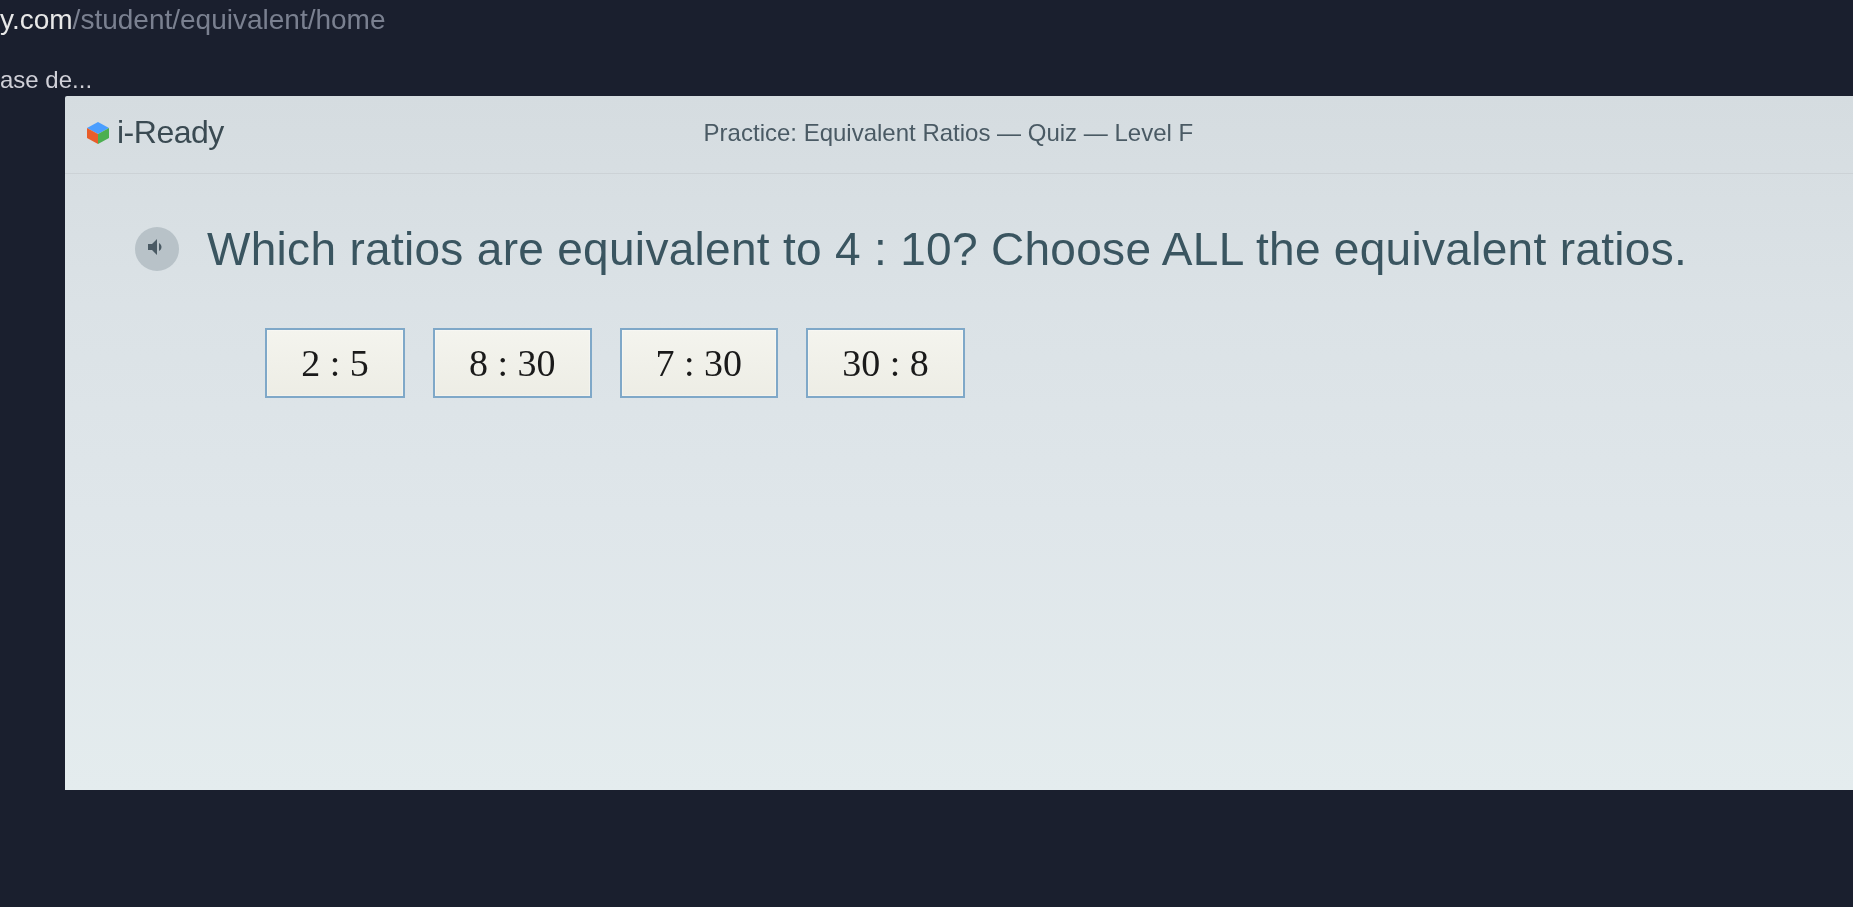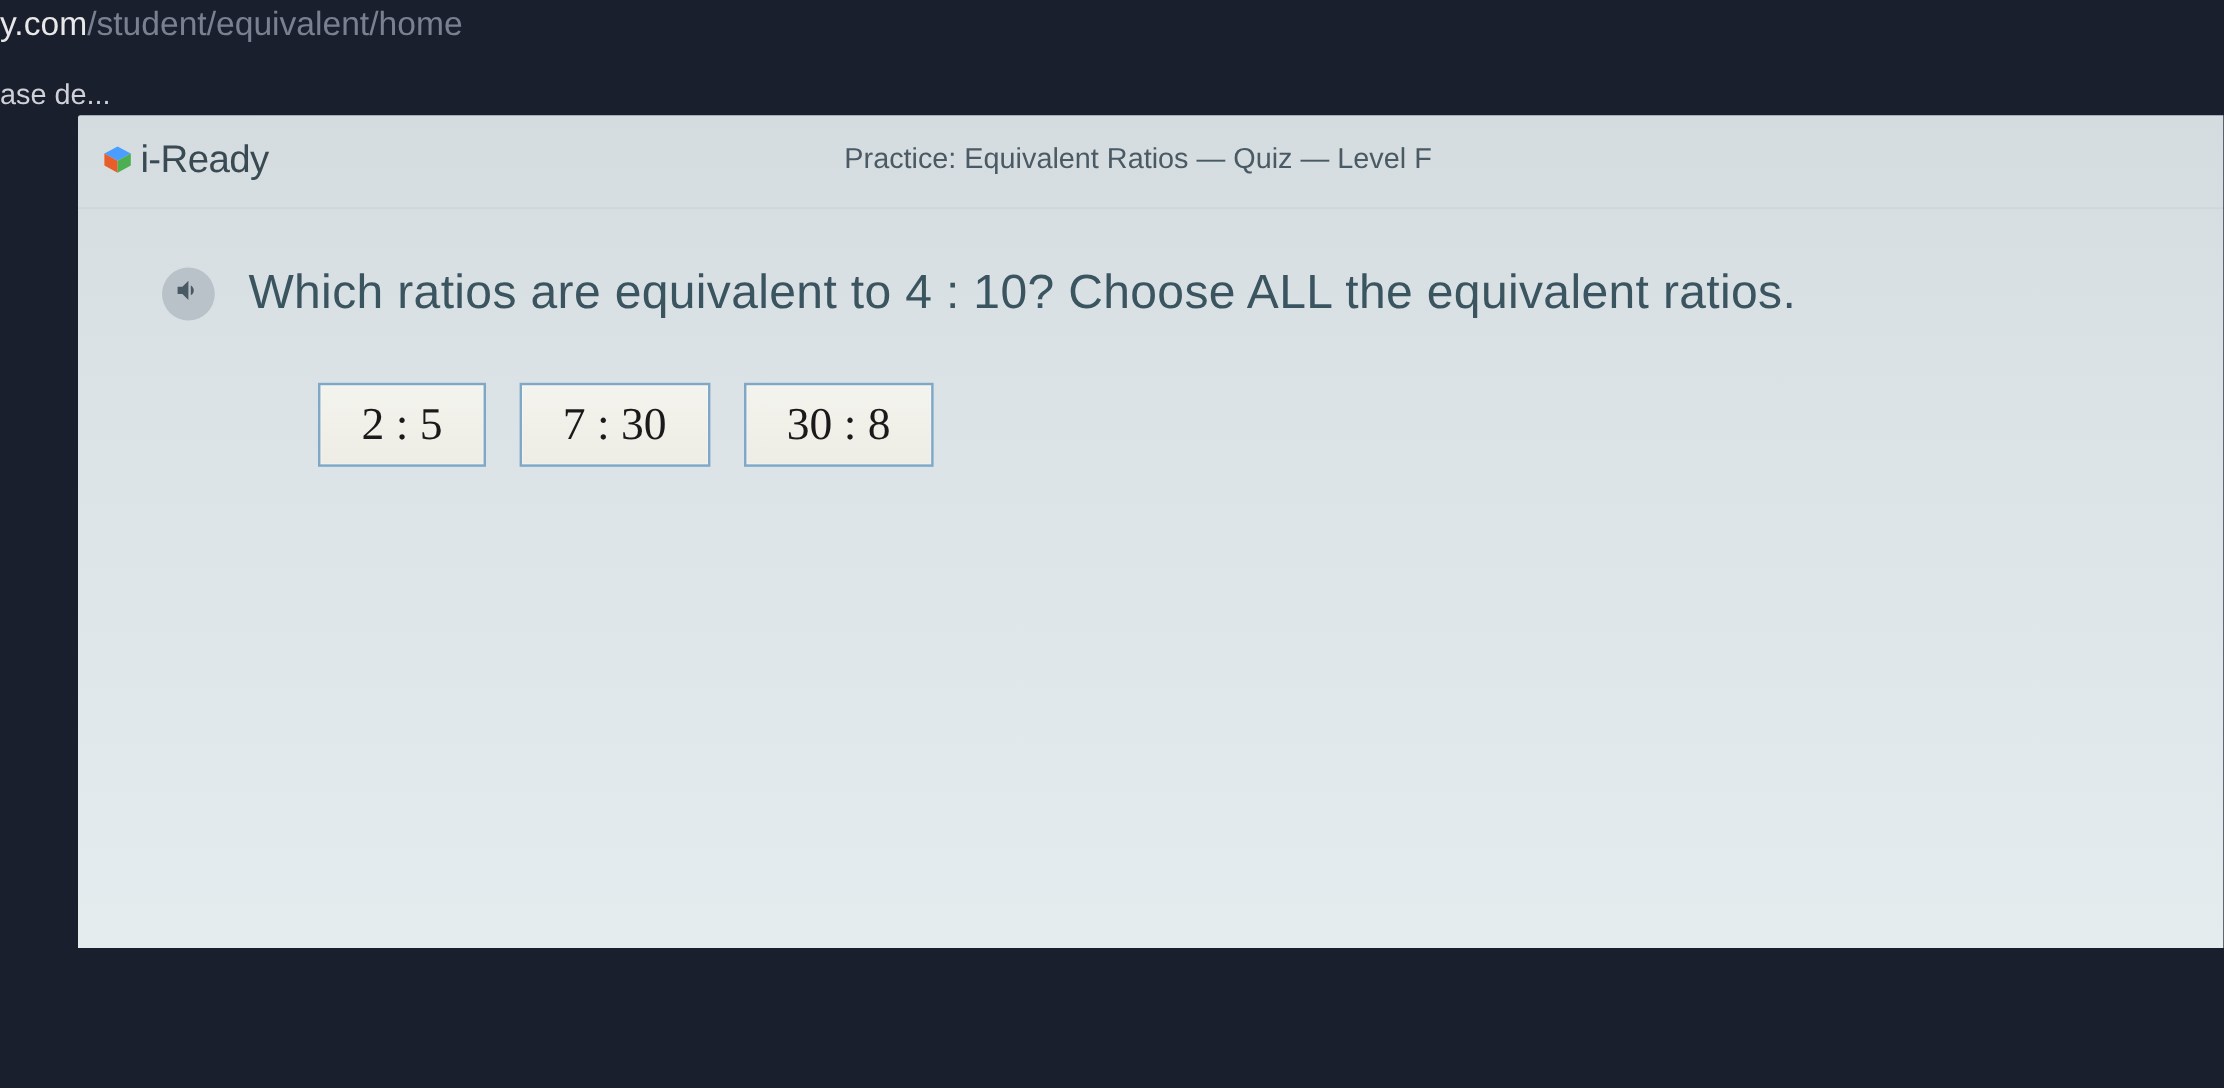--- a/index.html
+++ b/index.html
@@ -87,21 +87,21 @@
       height: 44px;
       border-radius: 50%;
       background: #b8c2c8;
       display: flex;
       align-items: center;
       justify-content: center;
       cursor: pointer;
       flex-shrink: 0;
     }
     .question-text {
-      font-size: 40px;
+      font-size: 46px;
       color: #3a5560;
       font-weight: 400;
       letter-spacing: 0.3px;
     }
     .answer-row {
       display: flex;
       gap: 28px;
       margin-top: 52px;
       margin-left: 130px;
     }
@@ -152,17 +152,18 @@
           <svg viewBox="0 0 24 24" width="24" height="24" fill="#4a5a64">
             <path d="M3 9v6h4l5 5V4L7 9H3zm13.5 3c0-1.77-1.02-3.29-2.5-4.03v8.05c1.48-.73 2.5-2.25 2.5-4.02z"></path>
           </svg>
         </span>
       </div>
       <div class="question-text">Which ratios are equivalent to 4 : 10? Choose ALL the equivalent ratios.</div>
     </div>
 
     <div class="answer-row">
       <div class="answer-option">2 : 5</div>
+      <div class="answer-option">8 : 30</div>
       <div class="answer-option">7 : 30</div>
       <div class="answer-option">30 : 8</div>
     </div>
   </div>
 </div>
 
 </body></html>

